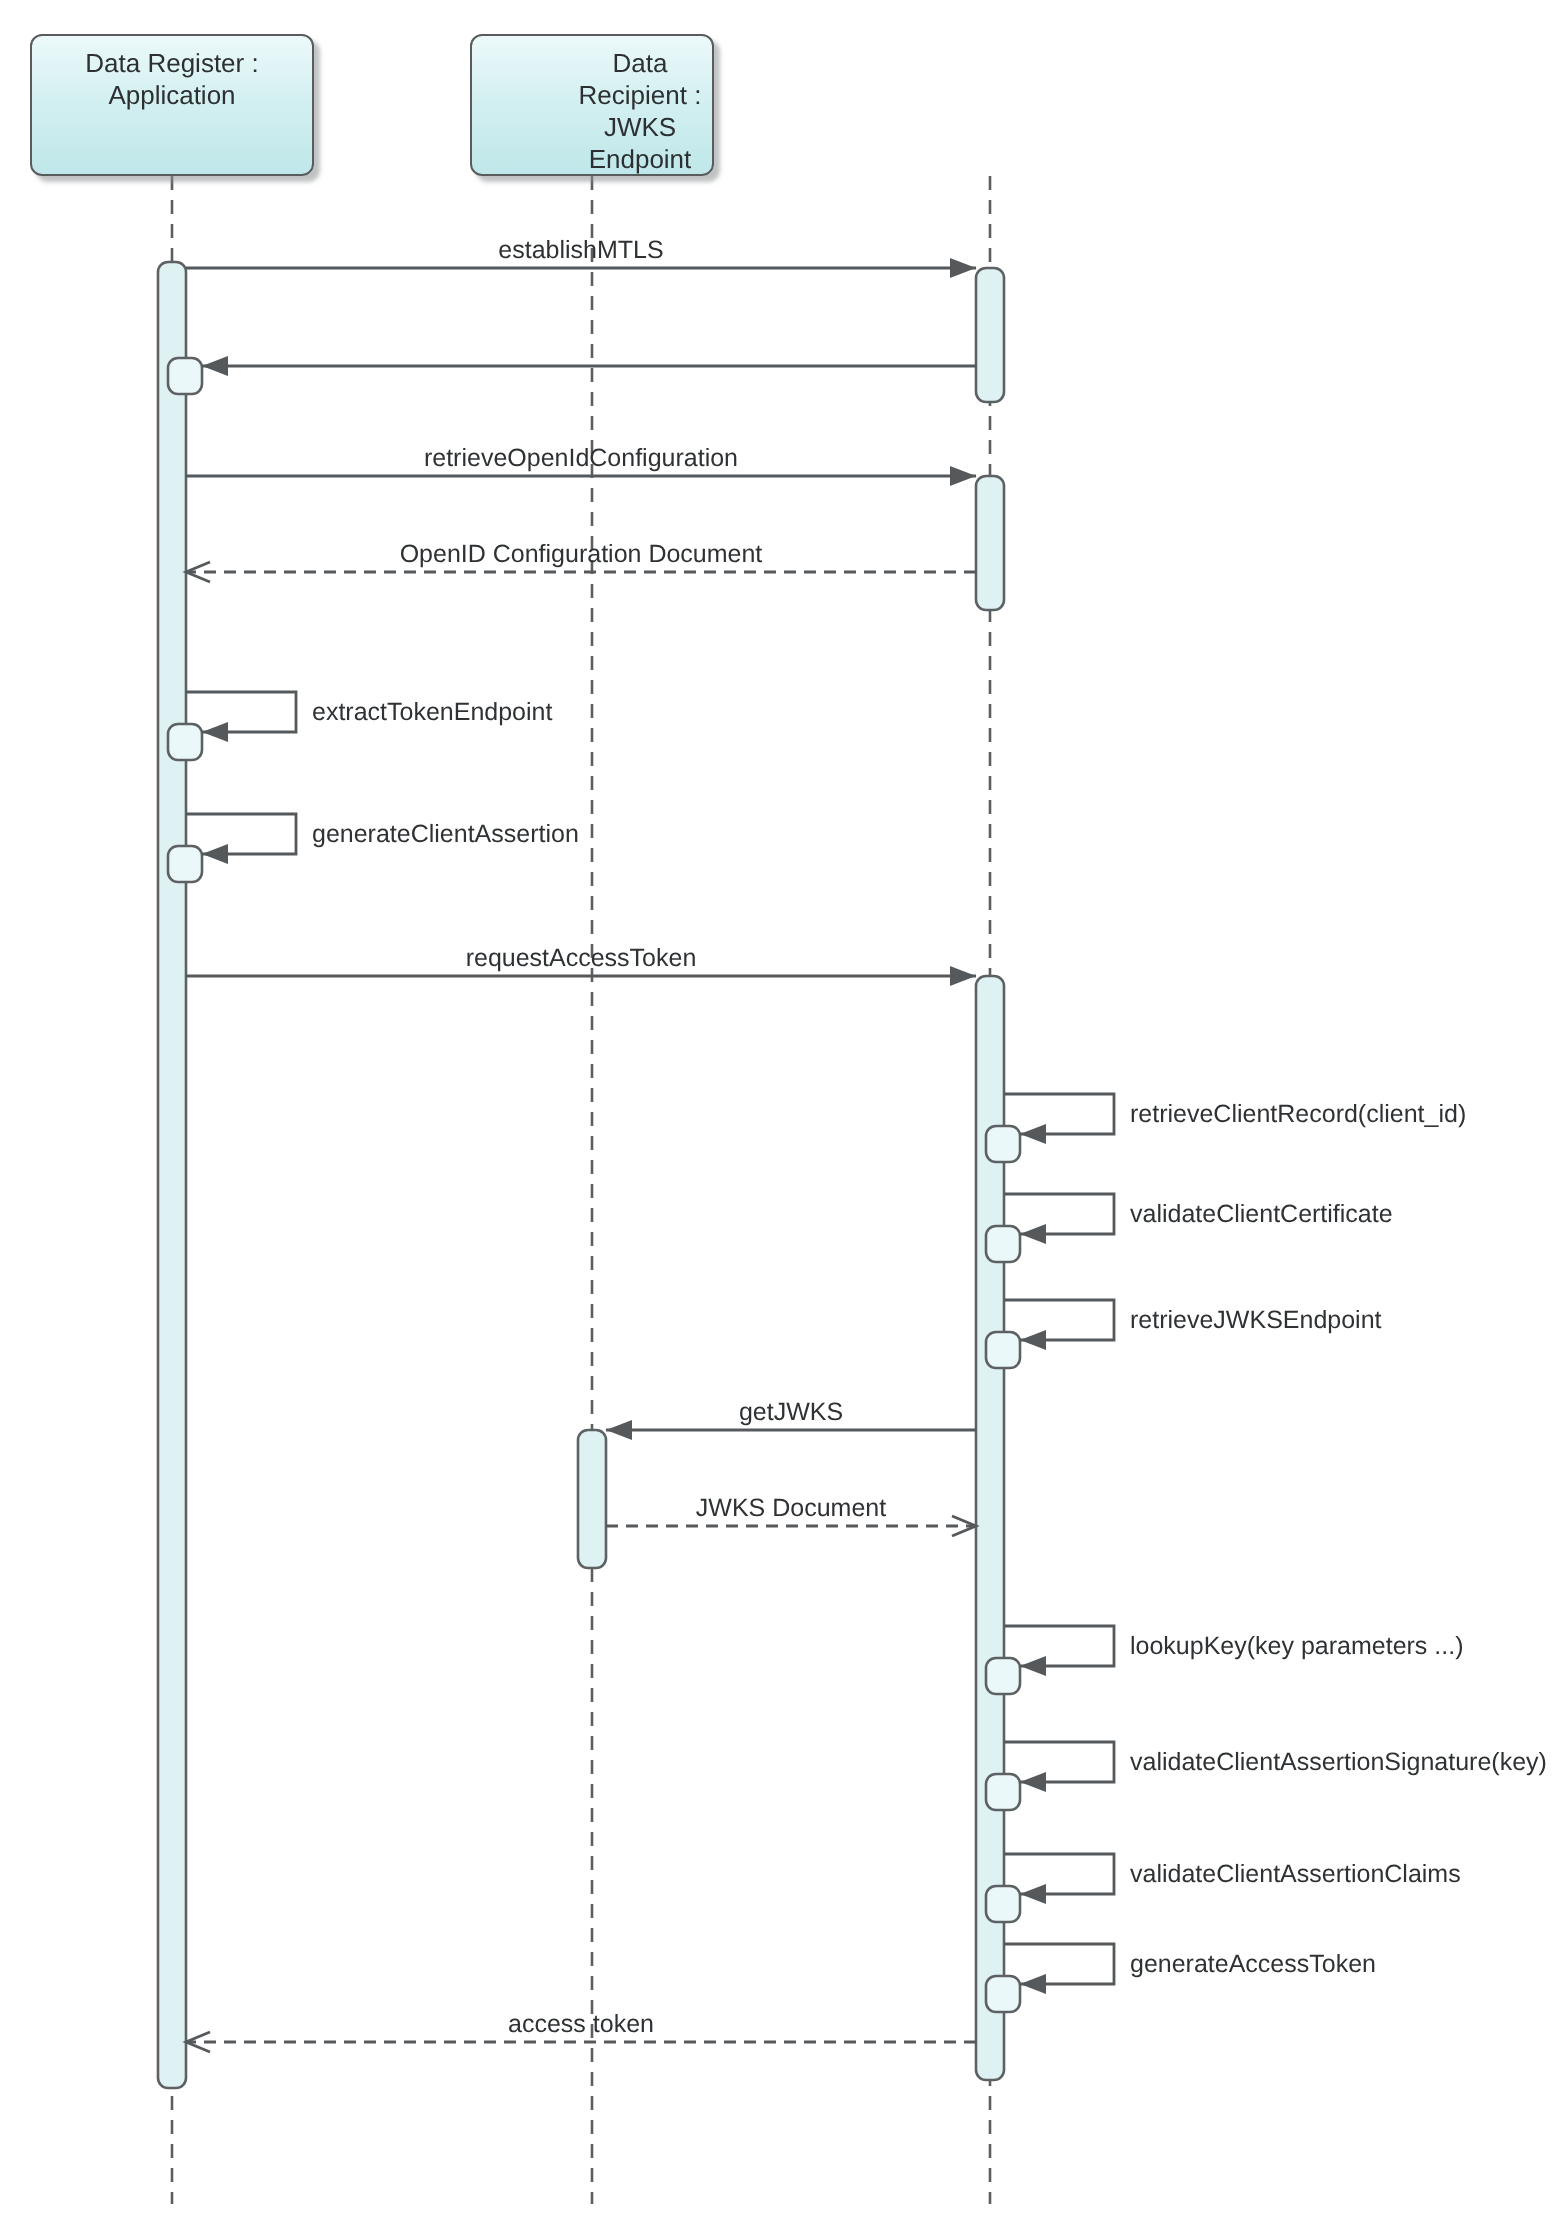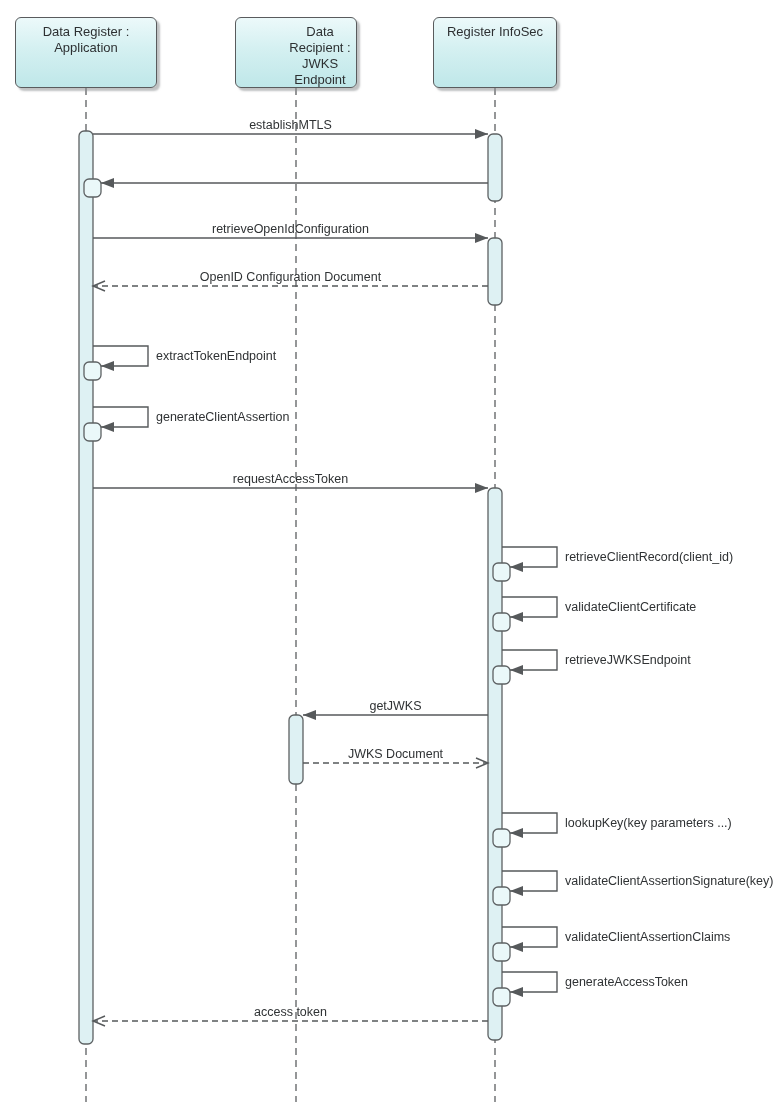--- a/index.html
+++ b/index.html
@@ -130,14 +130,13 @@
       <g>
         <line x1="488" y1="1021" x2="93" y2="1021" class="msg-line dashed"></line>
         <polyline points="105,1016 93,1021 105,1026" class="head-open"></polyline>
         <text x="290.5" y="1016" text-anchor="middle" class="msg-label">access token</text>
       </g>
     </svg>
 <div class="actor" style="left: 15px; top: 17px; width: 142px; height: 71px;"><span>Data Register :
 Application</span></div>
     <div class="actor" style="left: 235px; top: 17px; width: 122px; height: 71px; padding-left: 48px;"><span>Data Recipient : JWKS
 Endpoint</span></div>
-    <div class="actor" style="left: 433px; top: 17px; width: 124px; height: 71px;"><span>Register InfoSec</span></div>
   </div>
 
 </body></html>

